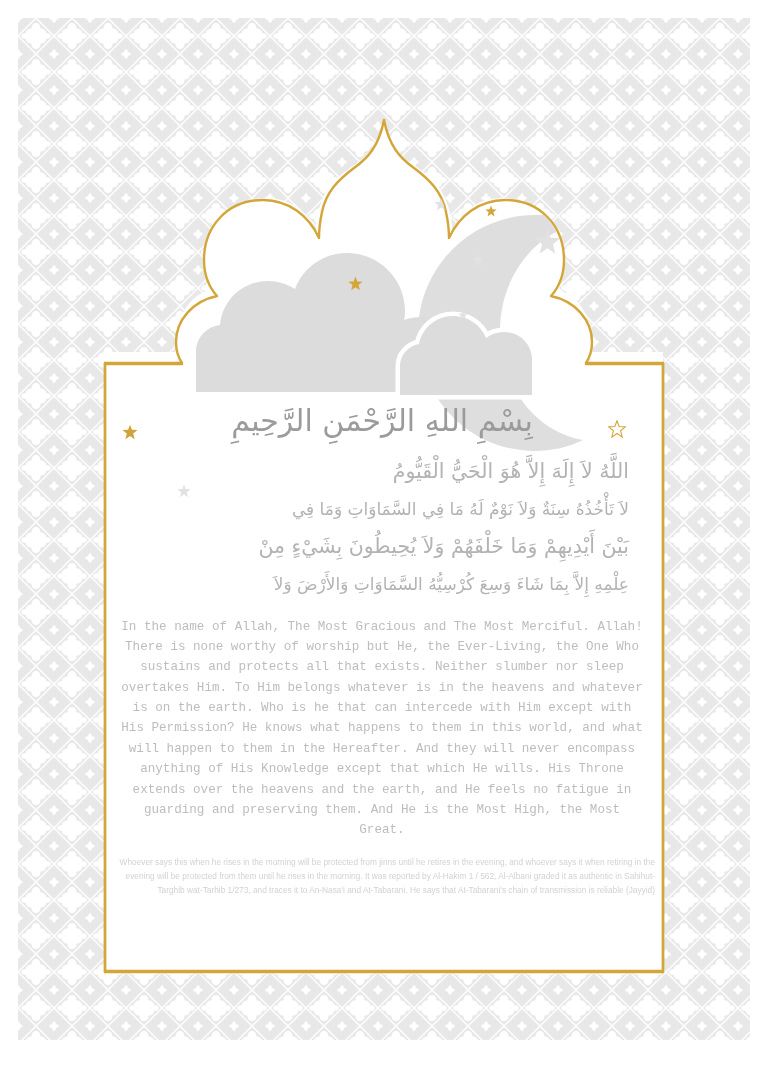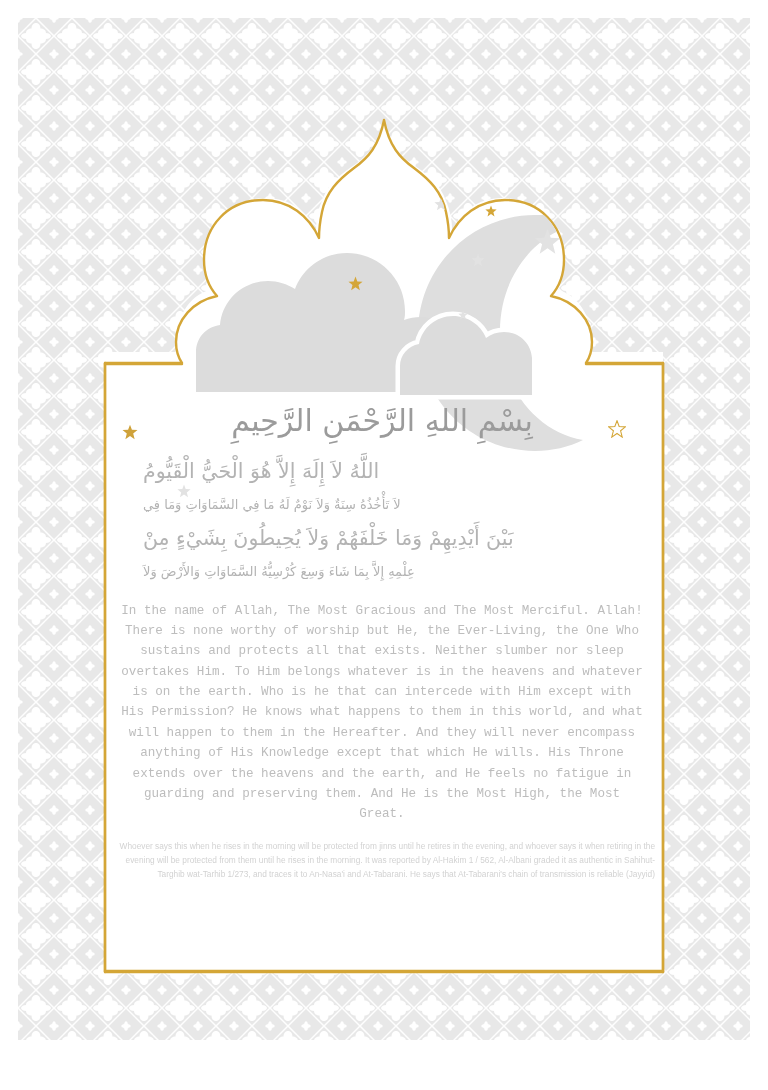--- a/index.html
+++ b/index.html
@@ -63,29 +63,29 @@
     padding:0 40px;
     margin:0 0 6px 0;
     white-space:nowrap;
     text-align:center;
   }
 
   
   .ayah{
     direction:rtl;
     margin:0;
-    padding:0 40px;
+    padding:0 32px;
     color:#b3b3b3;
     font-family:"DejaVu Sans", sans-serif;
     font-size:20.5px;
     line-height:2.0;
-    text-align:left;
+    text-align:right;
   }
   .ayah .line{display:block;white-space:nowrap;}
-  .ayah .line.shrink{font-size:13px;}
+  .ayah .line.shrink{font-size:17px;}
   .ayah .marker{font-size:15px;color:#bdbdbd;}
 
   
   .translation{
     margin:16px 0 0 0;
     padding:0 18px;
     color:#bdbdbd;
     font-family:Liberation Mono, monospace;
     font-size:12.6px;
     line-height:1.62;

